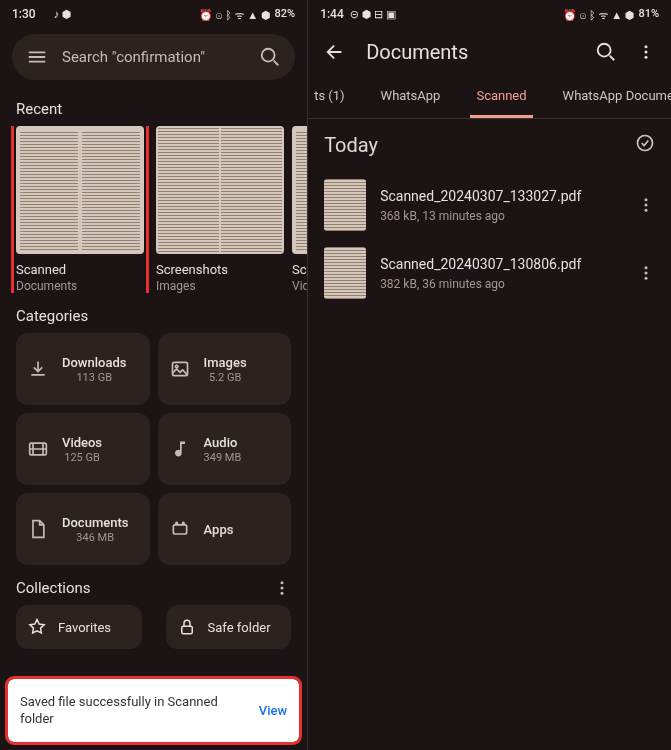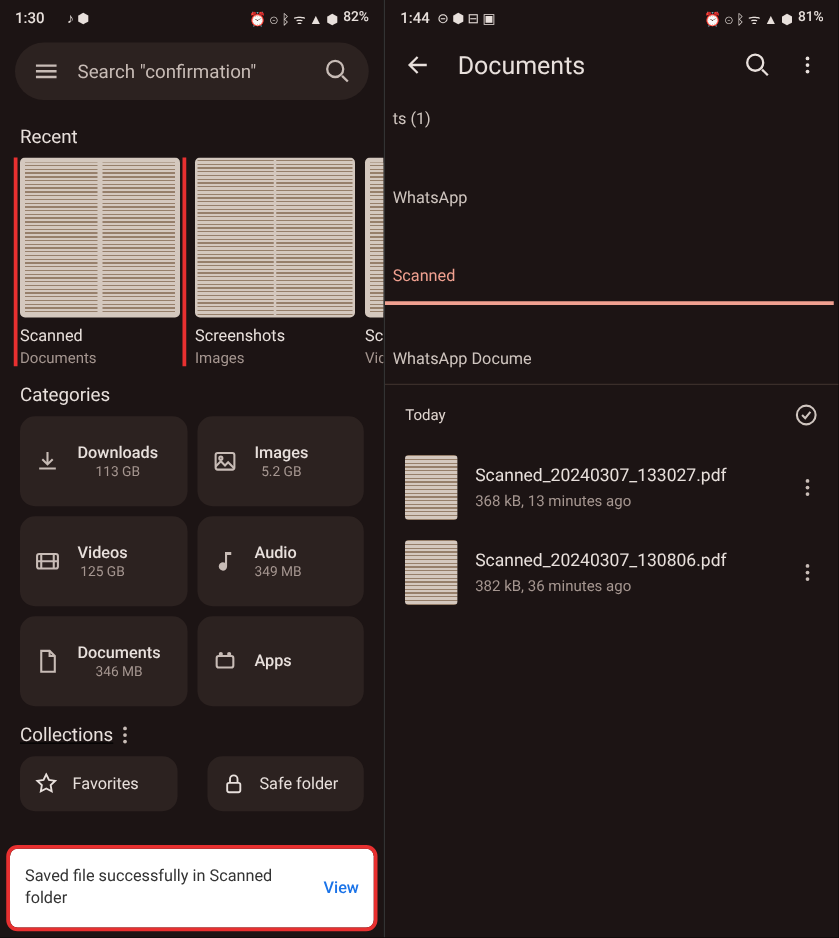--- a/index.html
+++ b/index.html
@@ -76,21 +76,21 @@
   border-radius: 12px;
   height: 72px;
   display: flex;
   align-items: center;
   padding: 0 12px;
   gap: 14px;
 }
 .cat-icon { width: 20px; height: 20px; color: #c8bcb6; flex-shrink: 0; }
 .cat-label { color: #e8e0dc; font-size: 13px; font-weight: 500; }
 .cat-size { color: #a59690; font-size: 11px; margin-top: 1px; text-align: center; }
-.coll-head { display: flex; align-items: center; padding: 14px 16px 8px; text-decoration: underline; }
+.coll-head { display: flex; justify-content: space-between; align-items: center; padding: 14px 16px 8px; }
 .coll-row { display: flex; gap: 24px; padding: 0 16px; }
 .coll-item {
   background: #2c2220;
   border-radius: 12px;
   flex: 1;
   height: 44px;
   display: flex;
   align-items: center;
   padding: 0 12px;
   gap: 12px;
@@ -105,24 +105,24 @@
   padding: 14px 12px;
   display: flex;
   align-items: center;
   justify-content: space-between;
   outline: 3px solid #e83030;
 }
 .snackbar-text { color: #333; font-size: 13px; line-height: 1.35; flex: 1; }
 .snackbar-action { color: #1a73e8; font-weight: 500; font-size: 13px; margin-left: 12px; }
 .app-bar { display: flex; align-items: center; padding: 12px 16px; gap: 20px; color: #e8e0dc; }
 .app-title { font-size: 20px; flex: 1; }
-.tabs { display: flex; gap: 24px; padding: 0 4px 0 0; color: #cfc5bf; font-size: 13px; border-bottom: 1px solid #3a2e2a; overflow: hidden; flex-direction: column; }
+.tabs { display: flex; gap: 24px; padding: 0 4px 0 0; color: #cfc5bf; font-size: 13px; border-bottom: 1px solid #3a2e2a; overflow: hidden; }
 .tab { padding: 12px 6px; white-space: nowrap; }
 .tab.active { color: #f0a090; border-bottom: 3px solid #f0a090; }
-.today-row { display: flex; justify-content: space-between; align-items: center; padding: 14px 16px; color: #e0d6d0; font-size: 12px; }
+.today-row { display: flex; justify-content: space-between; padding: 14px 16px; color: #e0d6d0; font-size: 20px; }
 .file-item { display: flex; align-items: center; padding: 8px 16px; gap: 14px; }
 .file-thumb {
   width: 42px; height: 52px;
   background: #d4c8be;
   border-radius: 3px;
   background-image: repeating-linear-gradient(0deg, #967f6a 0px, #967f6a 1px, #d4c8be 1px, #d4c8be 3px);
 }
 .file-name { color: #e8e0dc; font-size: 14px; line-height: 1.3; }
 .file-meta { color: #a59690; font-size: 12px; margin-top: 4px; }
 svg { display: block; }

